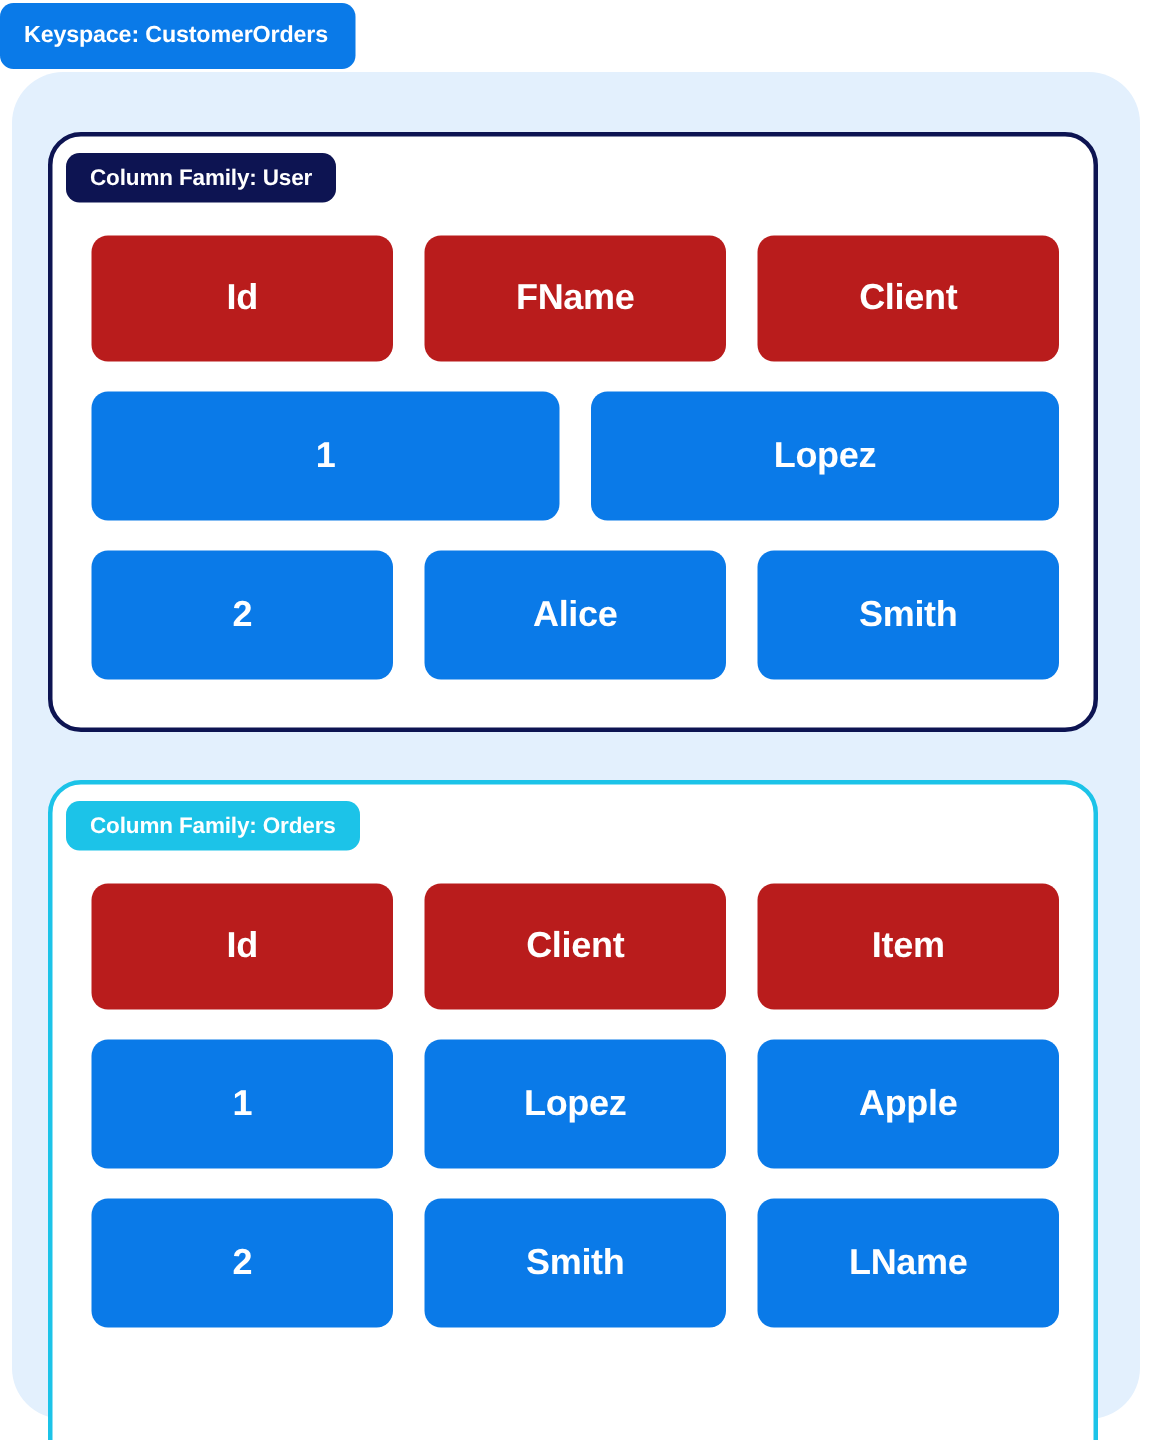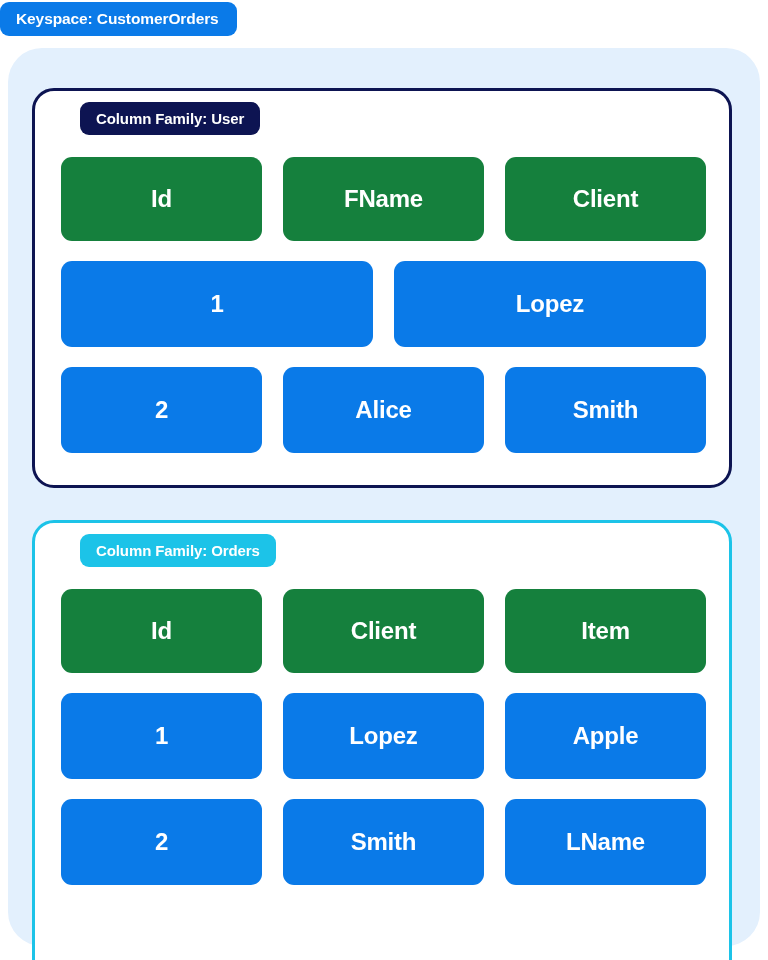--- a/index.html
+++ b/index.html
@@ -16,21 +16,21 @@
     width: 768px;
     height: 960px;
     overflow: hidden;
   }
 
   
   .keyspace-badge {
     position: absolute;
     left: 0px;
     top: 2px;
-    height: 34px;
+    height: 44px;
     padding: 0 18px 0 16px;
     display: flex;
     align-items: center;
     background: #0a7ae8;
     border-radius: 9px;
     color: #ffffff;
     font-size: 15.5px;
     font-weight: bold;
     letter-spacing: -0.1px;
     white-space: nowrap;
@@ -75,21 +75,20 @@
     height: 33px;
     padding: 0 16px;
     display: flex;
     align-items: center;
     border-radius: 9px;
     color: #ffffff;
     font-size: 15px;
     font-weight: bold;
     letter-spacing: -0.1px;
     white-space: nowrap;
-    margin-left: 36px;
   }
   .cf-badge.navy { background: #0d1452; }
   .cf-badge.cyan { background: #1cc3e8; }
 
   
   .cf-table {
     position: absolute;
     left: 26px;
     top: 66px;
     width: 645px;
@@ -110,21 +109,21 @@
     display: flex;
     align-items: center;
     justify-content: center;
     color: #ffffff;
     font-size: 24px;
     font-weight: bold;
     letter-spacing: -0.2px;
   }
 
   .cell.header {
-    background: #15803d;
+    background: #b91c1c;
     height: 84px;
   }
 
   .cell.data {
     background: #0a7ae8;
   }
 </style>
 </head>
 <body>
 

